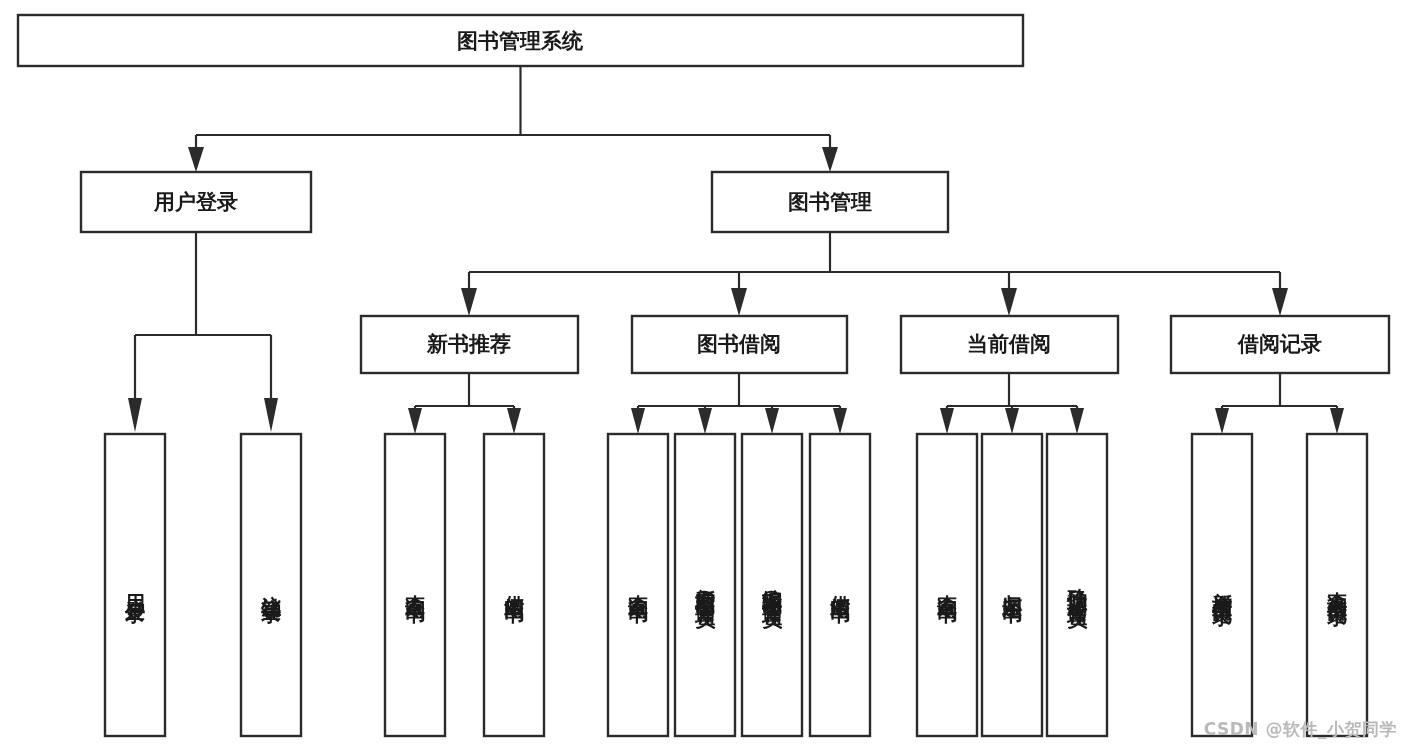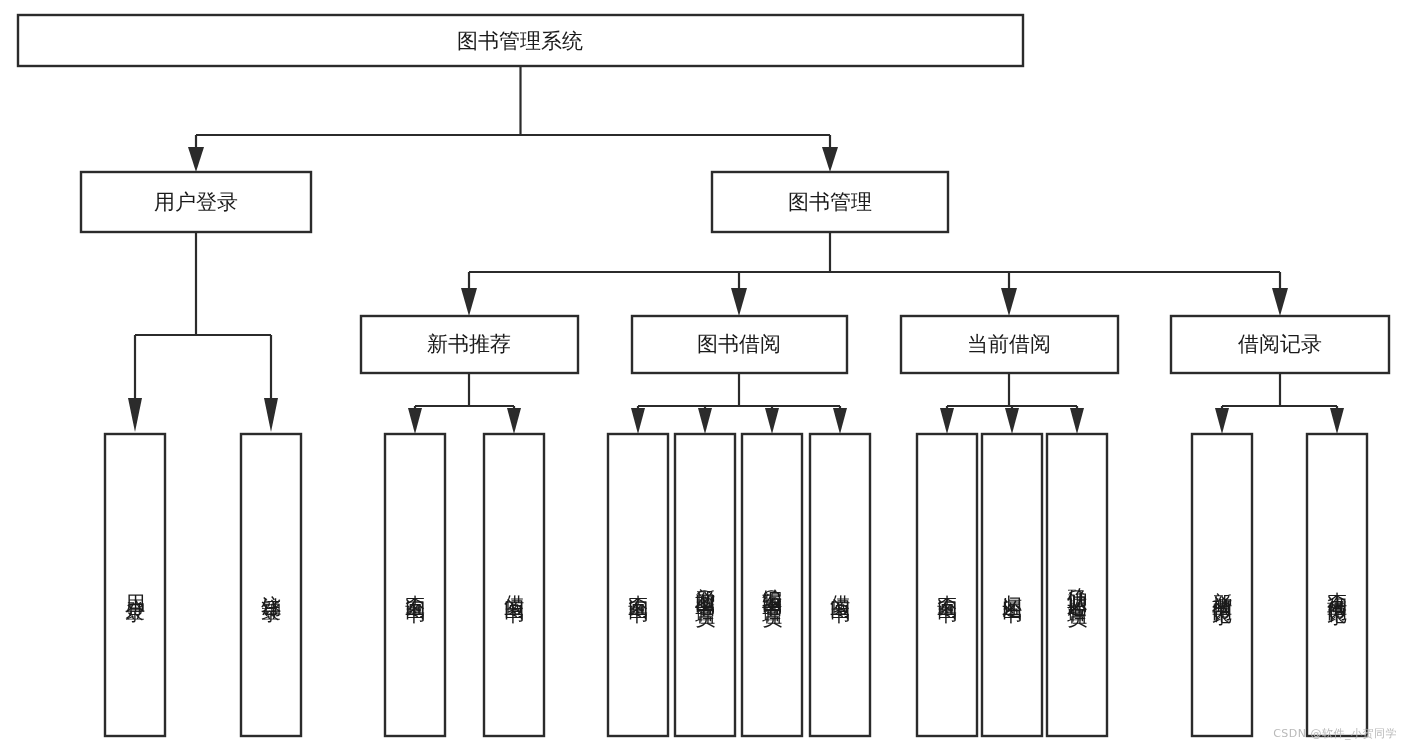--- a/index.html
+++ b/index.html
@@ -11,20 +11,21 @@
     width: 1405px;
     height: 747px;
     font-family: "DejaVu Sans", "Liberation Sans", sans-serif;
     overflow: hidden;
   }
   #diagram-root {
     position: relative;
     width: 1405px;
     height: 747px;
     background: #ffffff;
+    font-weight: bold;
   }
   svg.flow {
     position: absolute;
     top: 0; left: 0;
     width: 1405px;
     height: 747px;
     display: block;
   }
   .node-box {
     fill: #ffffff;
@@ -65,21 +66,21 @@
     color: #1a1a1a;
     letter-spacing: 3px;
     white-space: nowrap;
     text-align: center;
   }
   .watermark {
     position: absolute;
     right: 8px;
     bottom: 6px;
     font-family: "DejaVu Sans", "Liberation Sans", sans-serif;
-    font-size: 11px;
+    font-size: 17px;
     color: #b9b9b9;
     white-space: nowrap;
     letter-spacing: 0.5px;
   }
 </style>
 </head>
 <body>
 
 <div id="diagram-root">
 

